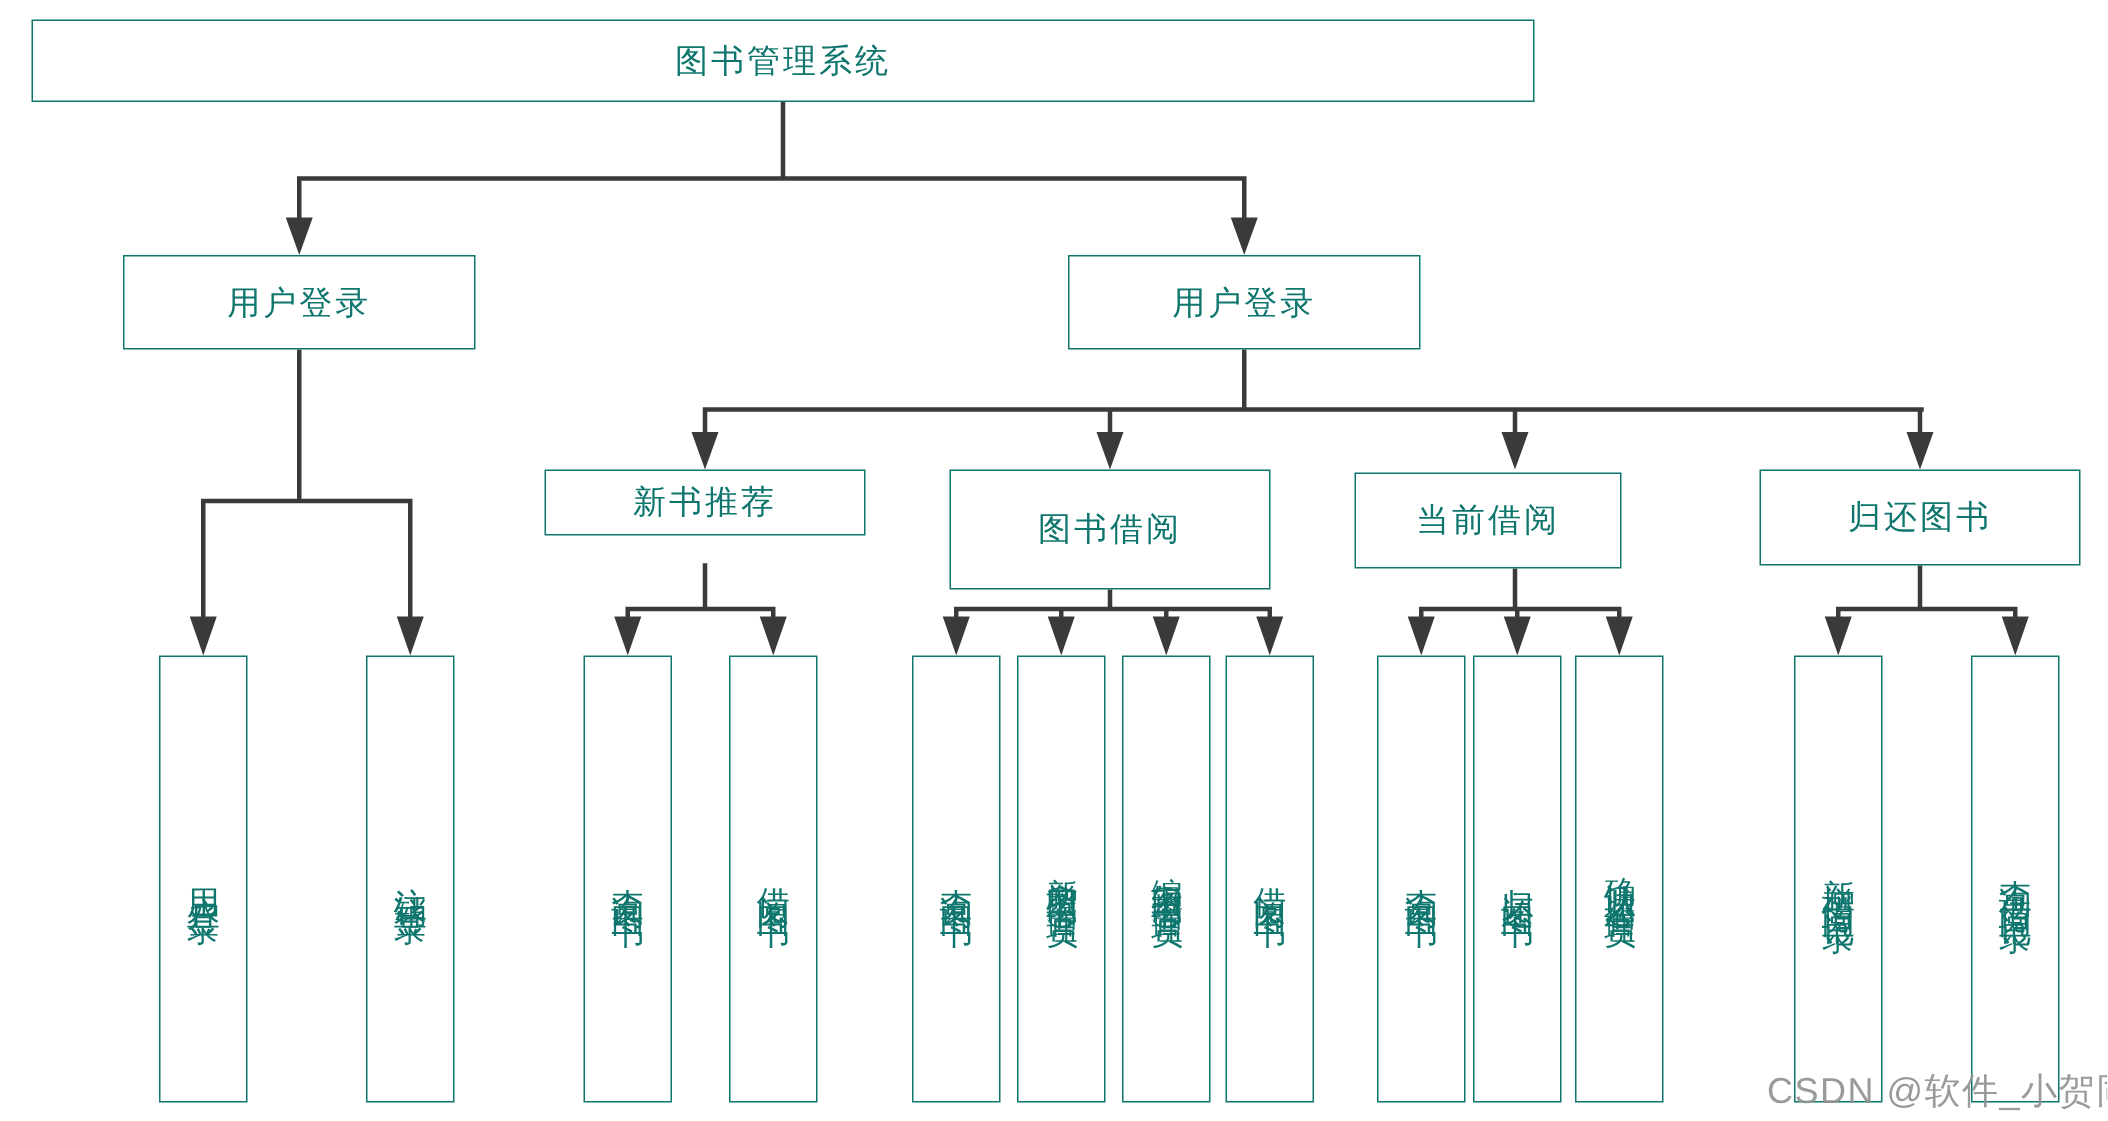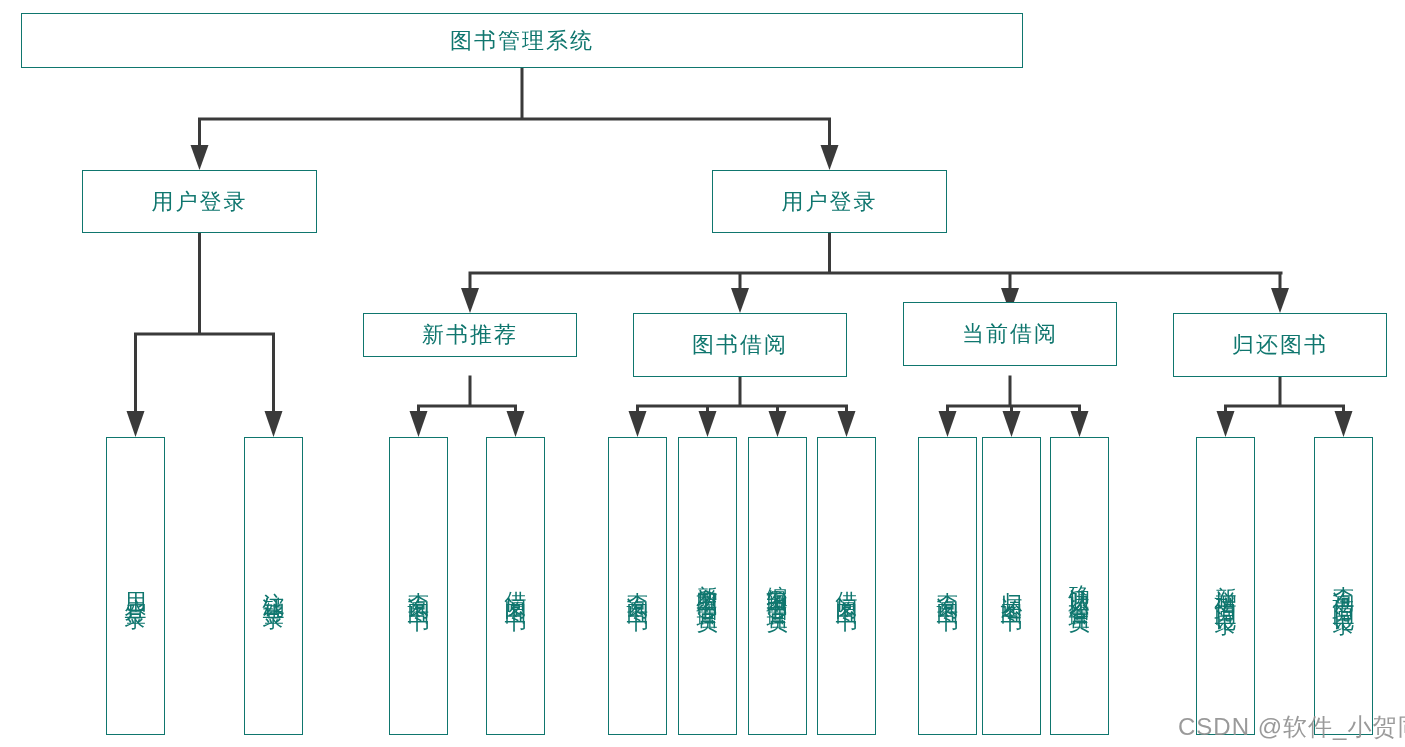--- a/index.html
+++ b/index.html
@@ -39,22 +39,22 @@
     letter-spacing: 4px;
     font-size: 21px;
   }
   
   .n-root   { left: 21px;   top: 13px;  width: 1002px; height: 55px; }
   
   .n-login  { left: 82px;   top: 170px; width: 235px;  height: 63px; }
   .n-mgmt   { left: 712px;  top: 170px; width: 235px;  height: 63px; }
   
   .n-rec    { left: 363px;  top: 313px; width: 214px;  height: 44px; }
-  .n-borrow { left: 633px;  top: 313px; width: 214px;  height: 64px; }
-  .n-cur    { left: 903px;  top: 302px; width: 214px;  height: 64px; }
+  .n-borrow { left: 633px;  top: 313px; width: 214px;  height: 80px; }
+  .n-cur    { left: 903px;  top: 315px; width: 178px;  height: 64px; }
   .n-rcd    { left: 1173px; top: 313px; width: 214px;  height: 64px; }
   
   .leaf     { top: 437px; width: 59px; height: 298px; }
   .lf-1  { left: 106px; }
   .lf-2  { left: 244px; }
   .lf-3  { left: 389px; }
   .lf-4  { left: 486px; }
   .lf-5  { left: 608px; }
   .lf-6  { left: 678px; }
   .lf-7  { left: 748px; }

